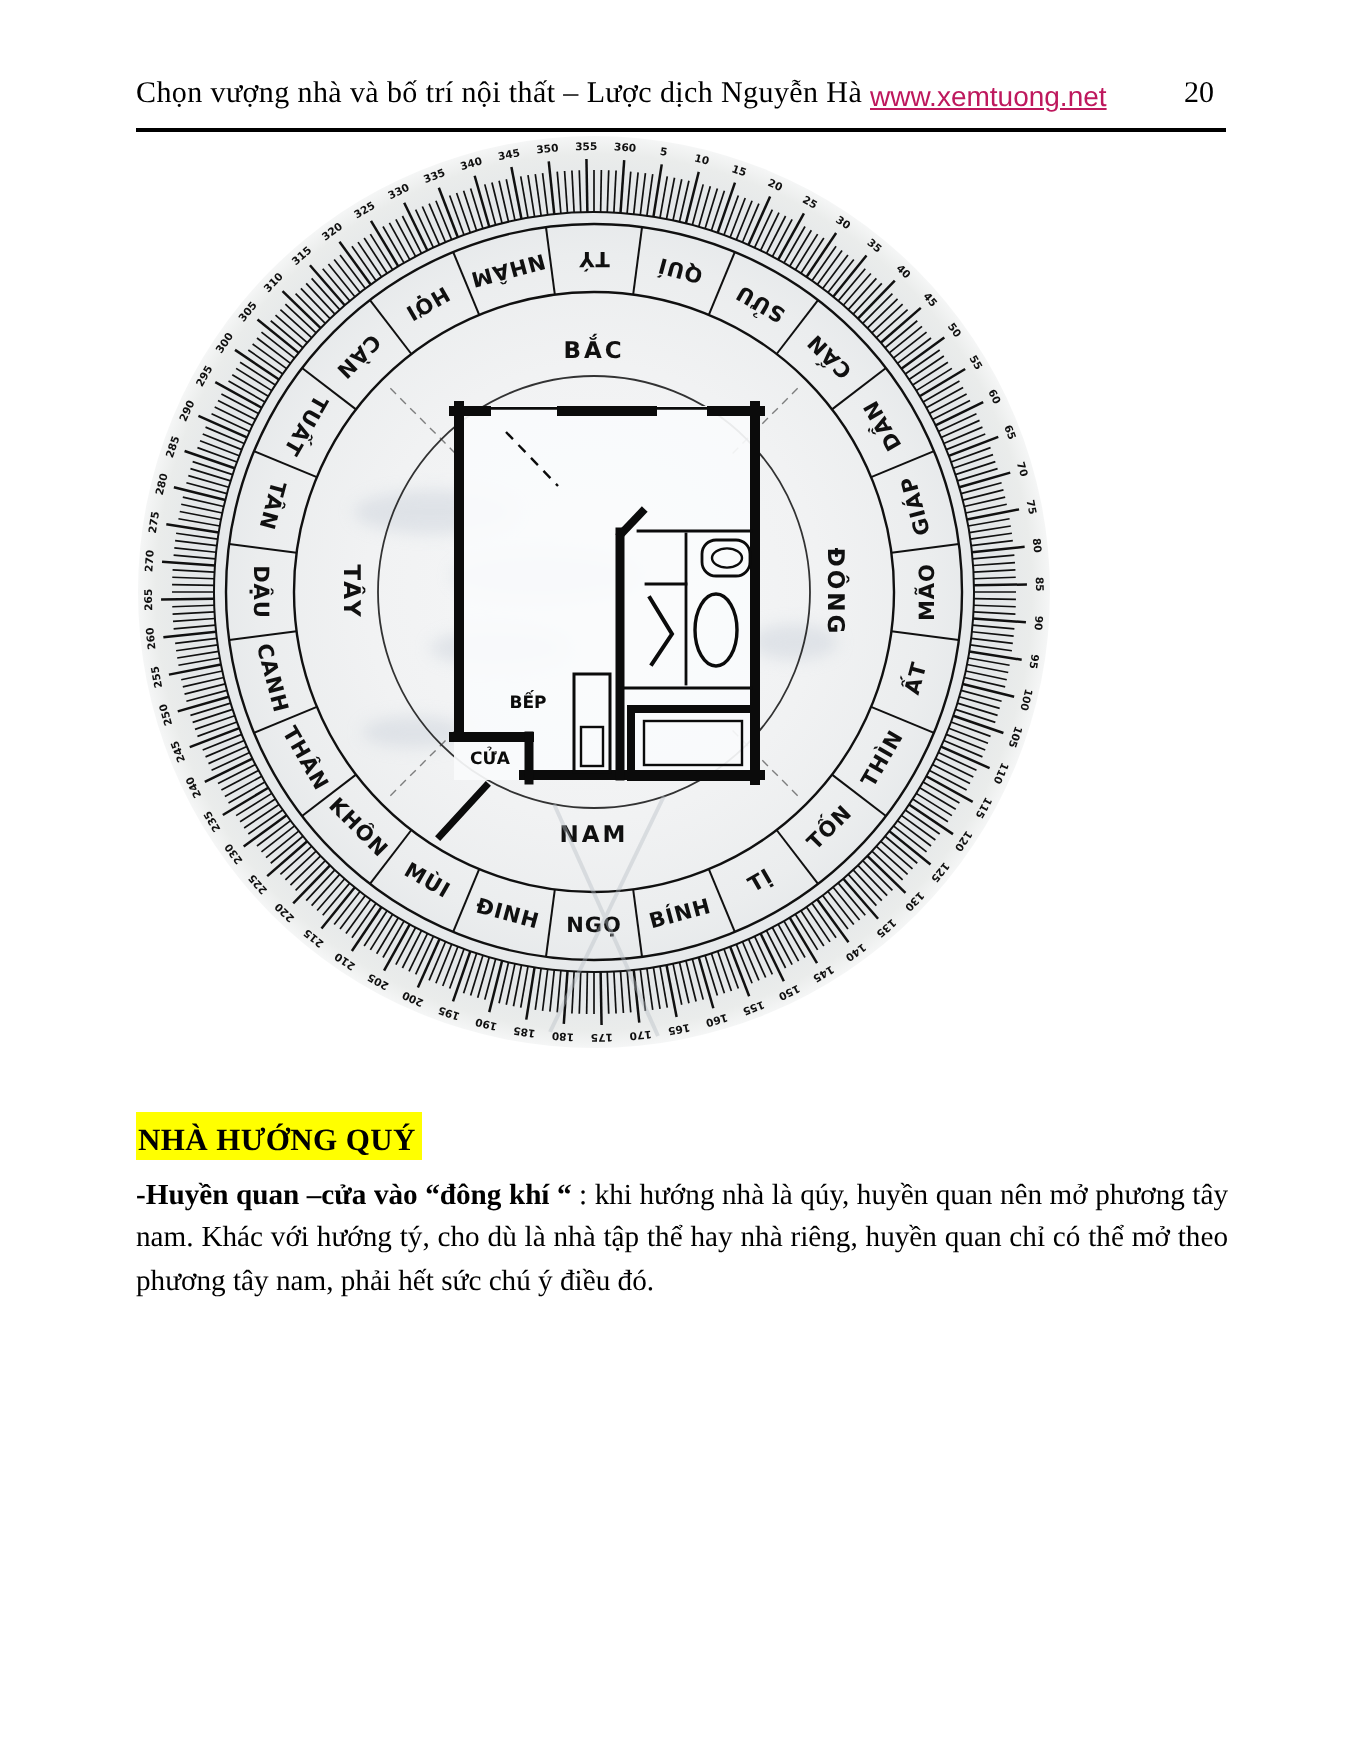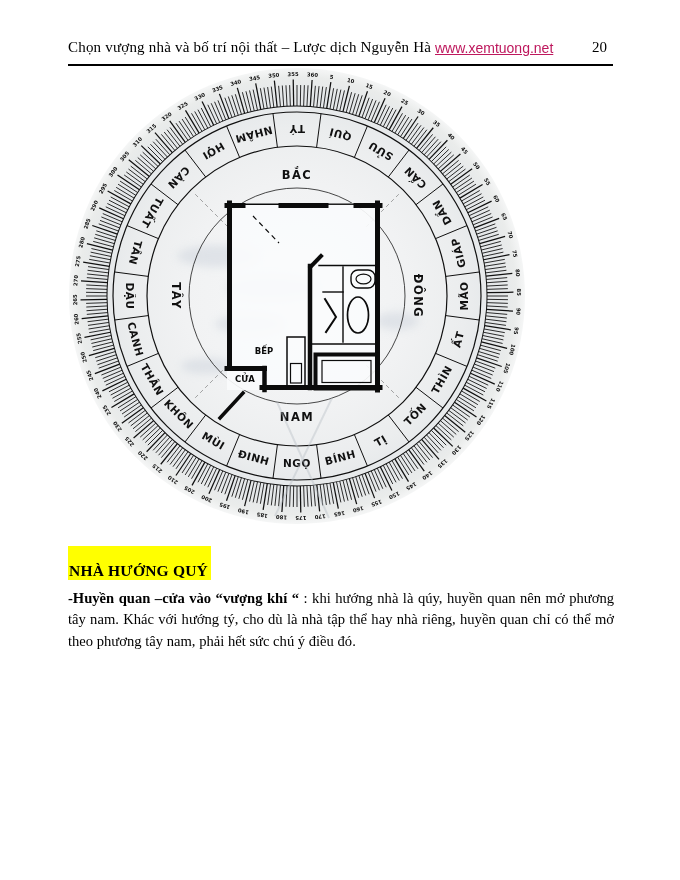--- a/index.html
+++ b/index.html
@@ -17,21 +17,21 @@
   .hdr-page{position:absolute;left:592px;top:39px;font-size:15px;}
   .hdr-rule{position:absolute;left:68px;top:64px;width:545px;height:2px;background:#000;}
   #compass-svg{position:absolute;left:67px;top:66px;}
   .content{
     position:absolute;left:68px;top:560px;width:546px;
     font-size:14.6px;line-height:21.5px;text-align:justify;
   }
   .sec-heading{margin:0 0 5px 0;text-align:left;}
   .hl{
     background:#ffff00;font-weight:bold;font-size:15.5px;
-    padding:16px 3px 1px 1px;letter-spacing:0.2px;
+    padding:6px 3px 1px 1px;letter-spacing:0.2px;
   }
   .content p{margin:0;}
   .content b{font-weight:bold;}
 </style>
 </head>
 <body>
 
 <div class="page">
   <div class="hdr-title">Chọn vượng nhà và bố trí nội thất – Lược dịch Nguyễn Hà</div>
   <div class="hdr-link">www.xemtuong.net</div>
@@ -594,15 +594,15 @@
       <g stroke="#b6bdc4" stroke-width="2" opacity="0.4">
         <line x1="210" y1="336" x2="262" y2="452"></line>
         <line x1="265" y1="332" x2="208" y2="450"></line>
       </g>
     </svg>
 
   <div class="content">
     <div class="sec-heading">
       <span class="hl">NHÀ HƯỚNG QUÝ</span>
     </div>
-    <p><b>-Huyền quan –cửa vào “vượng khí “</b><span> : khi hướng nhà là qúy, huyền quan nên mở phương tây nam. Khác với hướng tý, cho dù là nhà tập thể hay nhà riêng, huyền quan chỉ có thể mở theo phương tây nam, phải hết sức chú ý điều đó.</span></p>
+    <p><b>-Huyền quan –cửa vào “đông khí “</b><span> : khi hướng nhà là qúy, huyền quan nên mở phương tây nam. Khác với hướng tý, cho dù là nhà tập thể hay nhà riêng, huyền quan chỉ có thể mở theo phương tây nam, phải hết sức chú ý điều đó.</span></p>
   </div>
 </div>
 
 </body></html>

